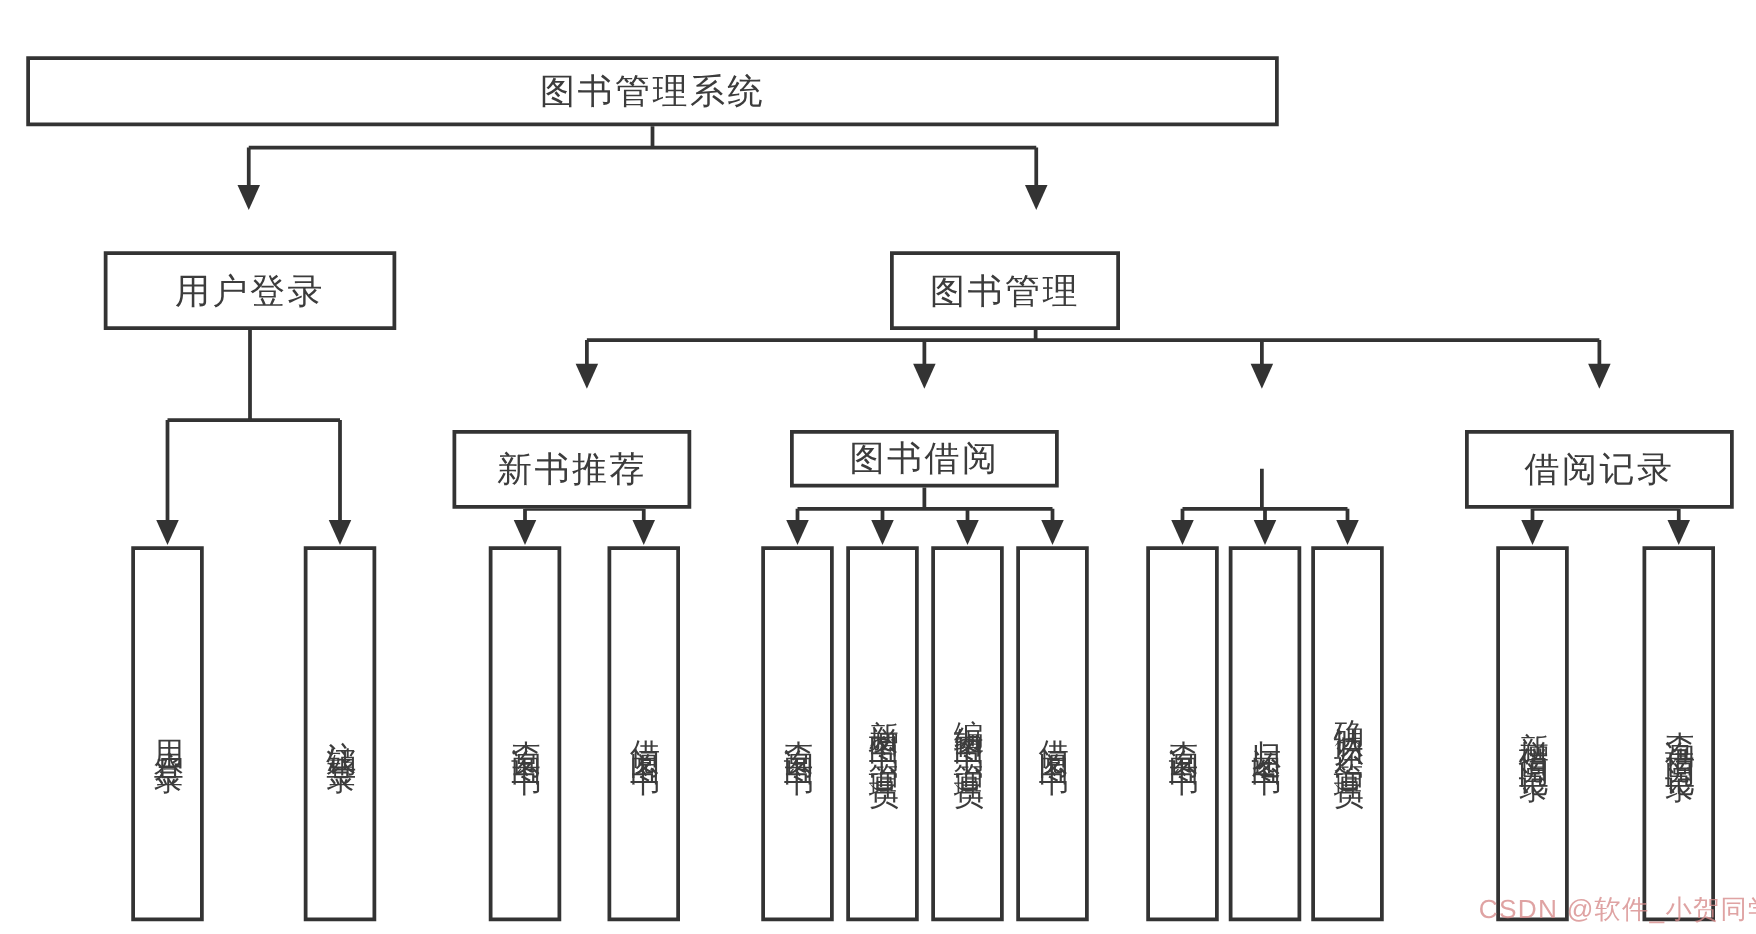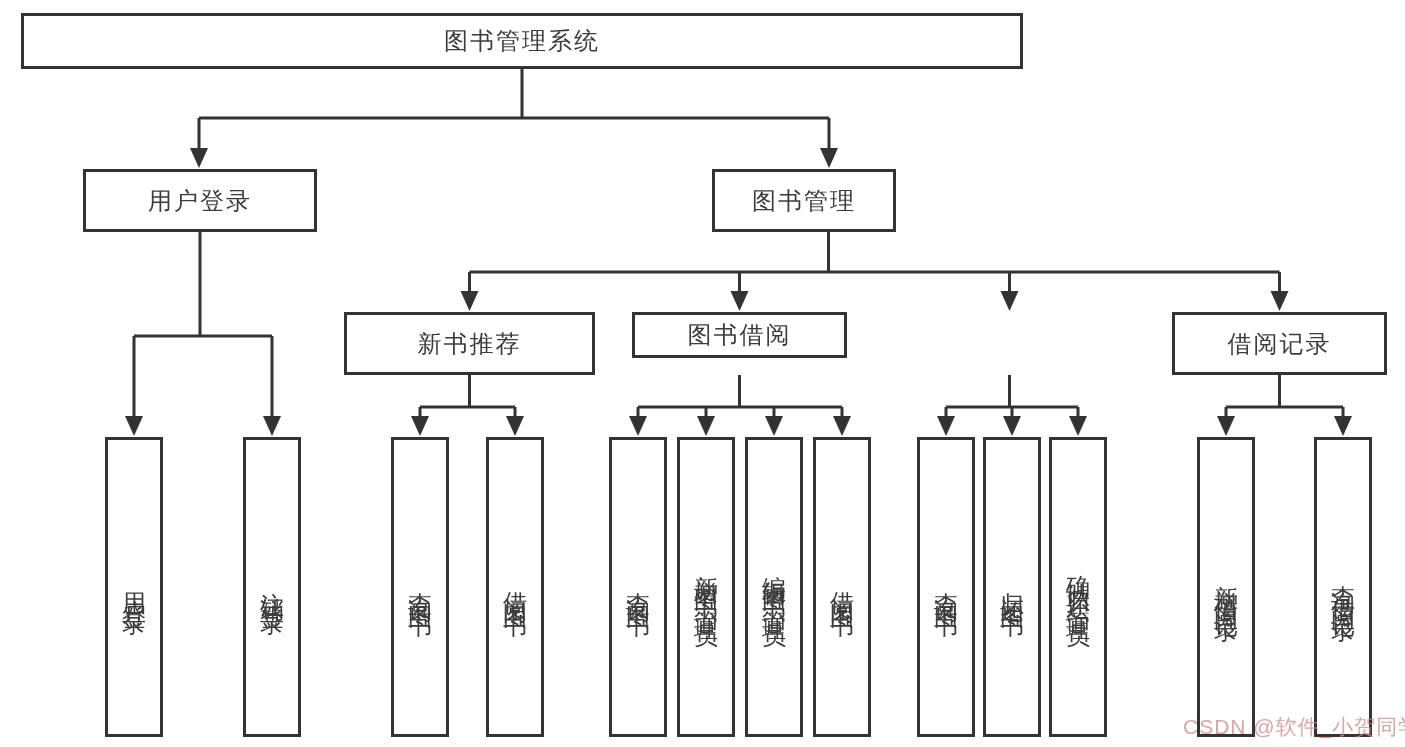--- a/index.html
+++ b/index.html
@@ -4,21 +4,21 @@
 <style>
   html,body{margin:0;padding:0;background:#ffffff;}
   .stage{
     position:relative;width:1405px;height:747px;background:#ffffff;
     font-family:"Liberation Sans","DejaVu Sans",sans-serif;color:#3c3c3c;overflow:hidden;
   }
   .connectors{position:absolute;left:0;top:0;width:1405px;height:747px;pointer-events:none;}
   .box{
     position:absolute;background:#ffffff;border:3px solid #333333;box-sizing:border-box;
     display:flex;align-items:center;justify-content:center;
-    font-size:24px;letter-spacing:2px;white-space:nowrap;
+    font-size:28px;letter-spacing:2px;white-space:nowrap;margin-top:32px;
   }
   .vbox{
     position:absolute;top:437px;width:58px;height:300px;
     background:#ffffff;border:3px solid #333333;box-sizing:border-box;
     display:flex;align-items:center;justify-content:center;
   }
   .vbox span{
     writing-mode:vertical-rl;text-orientation:mixed;
     font-size:24px;letter-spacing:7px;line-height:1;white-space:nowrap;
   }
@@ -67,21 +67,21 @@
     <span>图书管理系统</span>
   </div>
 
   <div class="box" style="left:83px;top:169px;width:234px;height:63px;">
     <span>用户登录</span>
   </div>
   <div class="box" style="left:712px;top:169px;width:184px;height:63px;">
     <span>图书管理</span>
   </div>
 
-  <div class="box" style="left:344px;top:312px;width:251px;height:63px;">
+  <div class="box" style="left:362px;top:312px;width:191px;height:63px;">
     <span>新书推荐</span>
   </div>
   <div class="box" style="left:632px;top:312px;width:215px;height:46px;">
     <span>图书借阅</span>
   </div>
   <div class="box" style="left:1172px;top:312px;width:215px;height:63px;">
     <span>借阅记录</span>
   </div>
 
   <div class="vbox" style="left:105px;">

